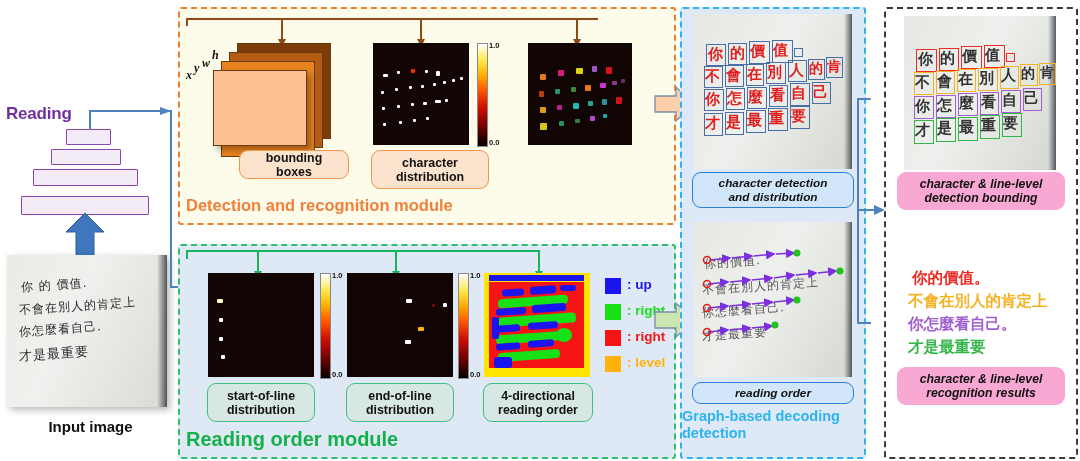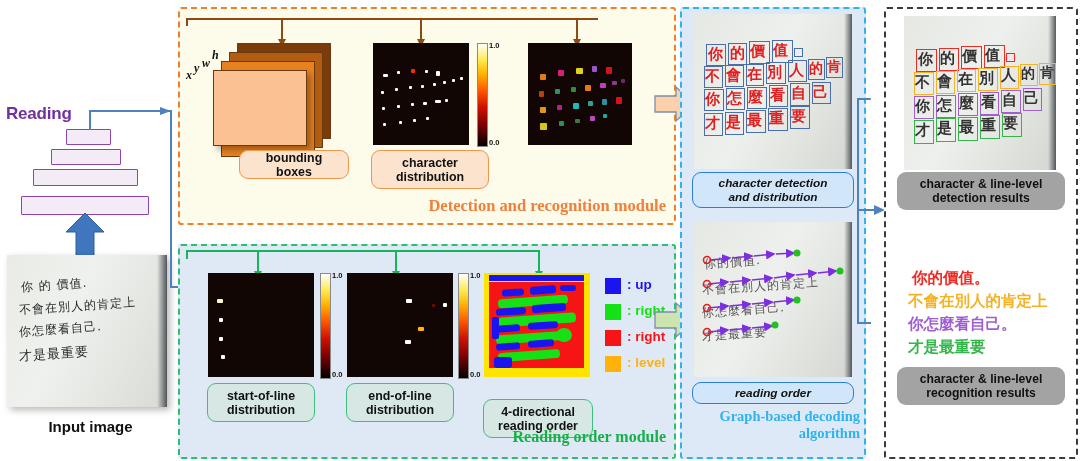--- a/index.html
+++ b/index.html
@@ -70,23 +70,23 @@
   .cap{
     position:absolute;text-align:center;
     font-size:12.4px;font-weight:bold;color:#111;
     border-radius:9px;line-height:14px;
     display:flex;align-items:center;justify-content:center;
     padding:1px 2px;box-sizing:border-box;
   }
   .cap-orange{background:#fce3cd;border:1.5px solid #f0954a;}
   .cap-green{background:#d7e8e4;border:1.5px solid #3fbf7f;}
   .cap-blue{background:#d2e6fa;border:1.6px solid #2a7fd4;font-style:italic;}
-  .cap-plain{background:#a3a3a3;border:none;}
-
-  .modtitle{position:absolute;text-align:right;font-weight:bold;font-family:Liberation Serif, serif;}
+  .cap-plain{background:#f9a8d4;font-style:italic;border:none;}
+
+  .modtitle{position:absolute;text-align:left;font-weight:bold;}
 
   
   .heat{position:absolute;background:#120604;}
   .dot{position:absolute;background:#ffffff;border-radius:1px;}
   .cbar{
     position:absolute;width:9px;
     background:linear-gradient(to top,#000000 0%,#6d0000 18%,#d01000 38%,#ff5a00 55%,#ffb000 70%,#ffe94d 84%,#ffffff 100%);
     border:0.7px solid #8a8a8a;
   }
   .cbl{position:absolute;font-size:7.6px;font-weight:bold;color:#111;}
@@ -327,27 +327,27 @@
       <span>start-of-line</span><br>
       <span>distribution</span>
     </span>
   </div>
   <div class="cap cap-green" style="left:346px;top:383px;width:108px;height:39px;">
     <span style="display:block">
       <span>end-of-line</span><br>
       <span>distribution</span>
     </span>
   </div>
-  <div class="cap cap-green" style="left:483px;top:383px;width:110px;height:39px;margin-top:16px;">
+  <div class="cap cap-green" style="left:483px;top:383px;width:110px;height:39px;">
     <span style="display:block">
       <span>4-directional</span><br>
       <span>reading order</span>
     </span>
   </div>
-  <div class="modtitle" style="left:186px;top:428px;width:480px;font-size:16px;color:#16b04a;">Reading order module</div>
+  <div class="modtitle" style="left:186px;top:428px;width:480px;font-size:20px;color:#16b04a;">Reading order module</div>
 
   <svg class="abs" style="left:654px;top:84px;" width="42" height="40">
     <polygon points="1,12 22,12 22,3 40,20 22,37 22,28 1,28" fill="#fbd0ab" stroke="#7b8fa8" stroke-width="1.3"></polygon>
   </svg>
   <svg class="abs" style="left:654px;top:300px;" width="42" height="40">
     <polygon points="1,12 22,12 22,3 40,20 22,37 22,28 1,28" fill="#cce5b0" stroke="#7b8fa8" stroke-width="1.3"></polygon>
   </svg>
 
   <div class="abs" id="decoding-panel"></div>
 
@@ -452,21 +452,21 @@
       <circle cx="81" cy="103" r="3.5" fill="#1fc21f"></circle>
     </svg>
   </div>
 
   <div class="cap cap-blue" style="left:692px;top:382px;width:162px;height:22px;font-size:11.8px;">
     <span>reading order</span>
   </div>
 
   <div class="modtitle" style="left:682px;top:408px;width:178px;font-size:14.5px;color:#2fb3f0;line-height:17px;">
     <span>Graph-based decoding</span><br>
-    <span>algorithm</span>
+    <span>detection</span>
   </div>
 
   <div class="ln abs" style="left:857px;top:98px;width:2px;height:226px;background:#4f81bd;"></div>
   <div class="ln abs" style="left:857px;top:98px;width:14px;height:2px;background:#4f81bd;border-radius:2px;"></div>
   <div class="ln abs" style="left:857px;top:322px;width:14px;height:2px;background:#4f81bd;"></div>
   <div class="ln abs" style="left:857px;top:209px;width:22px;height:2px;background:#4f81bd;"></div>
   <svg class="abs" style="left:874px;top:203px;" width="16" height="14">
     <polygon points="0,2 11,7 0,12" fill="#4f81bd"></polygon>
   </svg>
 
@@ -521,21 +521,21 @@
     <div class="chglyph" style="left:55px;top:104px;font-size:15px;color:#333;">最</div>
     <div class="chbox" style="left:76px;top:99px;width:20px;height:24px;border:1.8px solid #34b54a;"></div>
     <div class="chglyph" style="left:77px;top:102px;font-size:15px;color:#333;">重</div>
     <div class="chbox" style="left:98px;top:97px;width:20px;height:24px;border:1.8px solid #34b54a;"></div>
     <div class="chglyph" style="left:99px;top:100px;font-size:15px;color:#333;">要</div>
   </div>
 
   <div class="cap cap-plain" style="left:897px;top:172px;width:168px;height:38px;font-size:12.2px;">
     <span style="display:block">
       <span>character &amp; line-level</span><br>
-      <span>detection results</span>
+      <span>detection bounding</span>
     </span>
   </div>
 
   <div class="rec-line" style="left:912px;top:268px;color:#ee2b25;">你的價值。</div>
   <div class="rec-line" style="left:908px;top:291px;color:#f5b323;">不會在別人的肯定上</div>
   <div class="rec-line" style="left:908px;top:314px;color:#a15ed0;">你怎麼看自己。</div>
   <div class="rec-line" style="left:908px;top:337px;color:#34b54a;">才是最重要</div>
 
   <div class="cap cap-plain" style="left:897px;top:367px;width:168px;height:38px;font-size:12.2px;">
     <span style="display:block">

